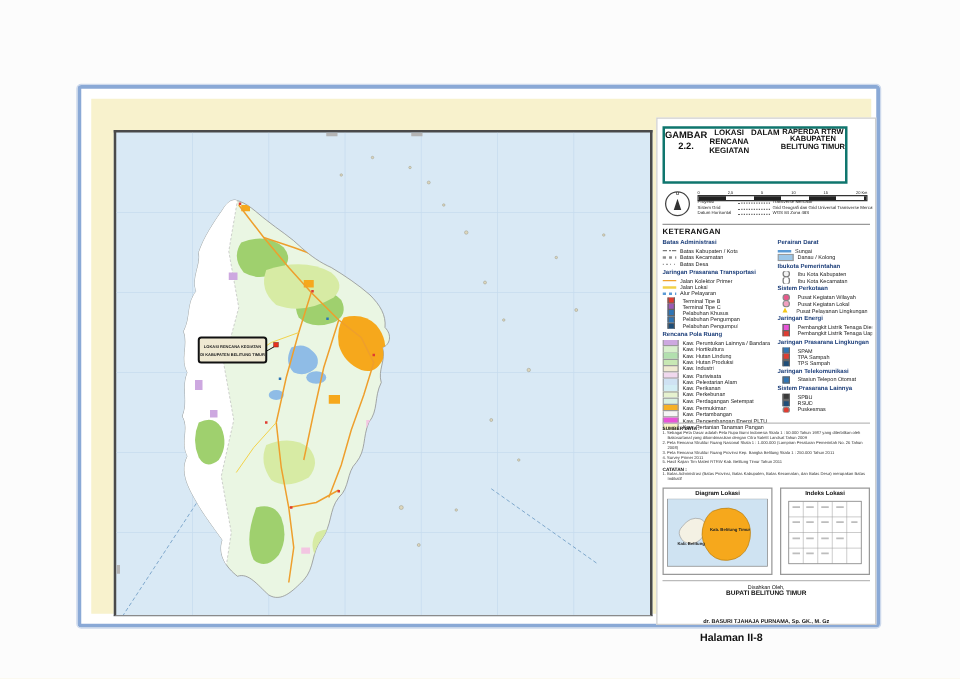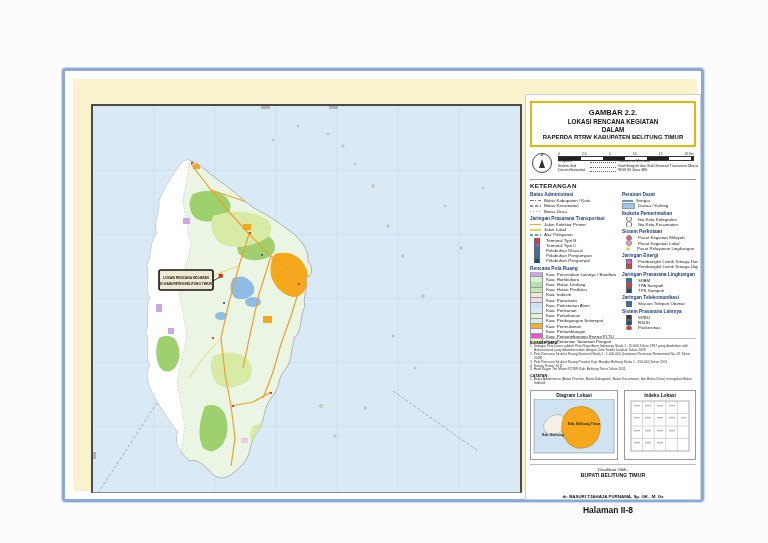--- a/index.html
+++ b/index.html
@@ -4,21 +4,21 @@
 <style>
   html,body{margin:0;padding:0;}
   body{width:768px;height:543px;background:#fcfcfc;font-family:"Liberation Sans",sans-serif;overflow:hidden;position:relative;}
   .page{position:absolute;left:62px;top:68px;width:642px;height:434px;background:#ffffff;border:3px solid #8aa9d6;outline:1px solid #cdd9ec;border-radius:3px;box-sizing:border-box;}
   .mat{position:absolute;left:8px;top:8px;width:624px;height:412px;background:#f8f2cd;}
   
   .map-sheet{position:absolute;left:18px;top:25px;width:427px;height:386px;background:#d9e9f5;border-top:2px solid #4a4a4a;border-left:2px solid #4a4a4a;border-right:2px solid #4a4a4a;border-bottom:1px solid #8a8a8a;box-sizing:content-box;overflow:hidden;}
   .map-sheet svg{display:block;}
   
   .panel{position:absolute;left:452px;top:15px;width:176px;height:406px;background:#ffffff;border:1px solid #cfcfcf;box-sizing:border-box;overflow:hidden;font-size:5px;color:#111;}
-  .title-box{position:absolute;left:4px;top:6px;width:166px;height:46px;border:2px solid #eab308;box-sizing:border-box;text-align:center;display:flex;flex-direction:column;justify-content:center;gap:1px;}
+  .title-box{position:absolute;left:4px;top:6px;width:148px;height:46px;border:2px solid #0f766e;box-sizing:border-box;text-align:center;display:flex;flex-direction:row;justify-content:center;gap:1px;}
   .tb1{font-size:7.5px;font-weight:bold;}
   .tb2{font-size:6.3px;font-weight:bold;}
   .tb4{font-size:6px;font-weight:bold;}
   .mapinfo{position:absolute;left:4px;top:56px;width:166px;height:26px;}
   .north{position:absolute;left:2px;top:2px;width:18px;height:18px;border:1px solid #444;border-radius:50%;display:flex;align-items:center;justify-content:center;}
   .north .arrow{width:0;height:0;border-left:3px solid transparent;border-right:3px solid transparent;border-bottom:9px solid #333;}
   .north .n-label{position:absolute;top:-1px;font-size:3.5px;color:#333;font-weight:bold;}
   .scalebar{position:absolute;left:28px;top:1px;width:136px;}
   .scale-ticks{display:flex;justify-content:space-between;font-size:3.2px;color:#222;}
   .scale-strip{height:2.5px;border:0.5px solid #333;background:repeating-linear-gradient(90deg,#222 0 22px,#fff 22px 44px);}
@@ -49,21 +49,21 @@
   .note-item{font-size:3.3px;line-height:3.9px;color:#333;padding-left:4px;text-indent:-4px;}
   .boxes{position:absolute;left:4px;top:295px;width:166px;height:72px;display:flex;gap:6px;}
   .loc-box{border:1px solid #999;box-sizing:border-box;background:#fff;}
   .loc-box .bt{font-size:4.8px;font-weight:bold;text-align:center;margin:1.5px 0;}
   .diagram{width:88px;height:70px;}
   .indeks{width:72px;height:70px;}
   .sig{position:absolute;left:4px;top:369px;width:166px;border-top:1px solid #bbb;text-align:center;padding-top:2px;}
   .sig1{font-size:4.3px;}
   .sig2{font-size:5.2px;font-weight:bold;}
   .sig-name{margin-top:16px;font-size:4.4px;font-weight:bold;display:inline-block;border-bottom:0.5px solid #333;padding:0 2px 1px;}
-  .footer{position:absolute;left:536px;top:505px;width:144px;text-align:center;font-size:8.5px;font-weight:bold;color:#111;}
+  .footer{position:absolute;left:560px;top:505px;width:144px;text-align:left;font-size:8.5px;font-weight:bold;color:#111;}
 </style>
 </head>
 <body>
 
 <div class="page">
   <div class="mat">
 
     <div class="map-sheet">
       <svg width="427" height="386" viewBox="0 0 427 386">
         <defs>

